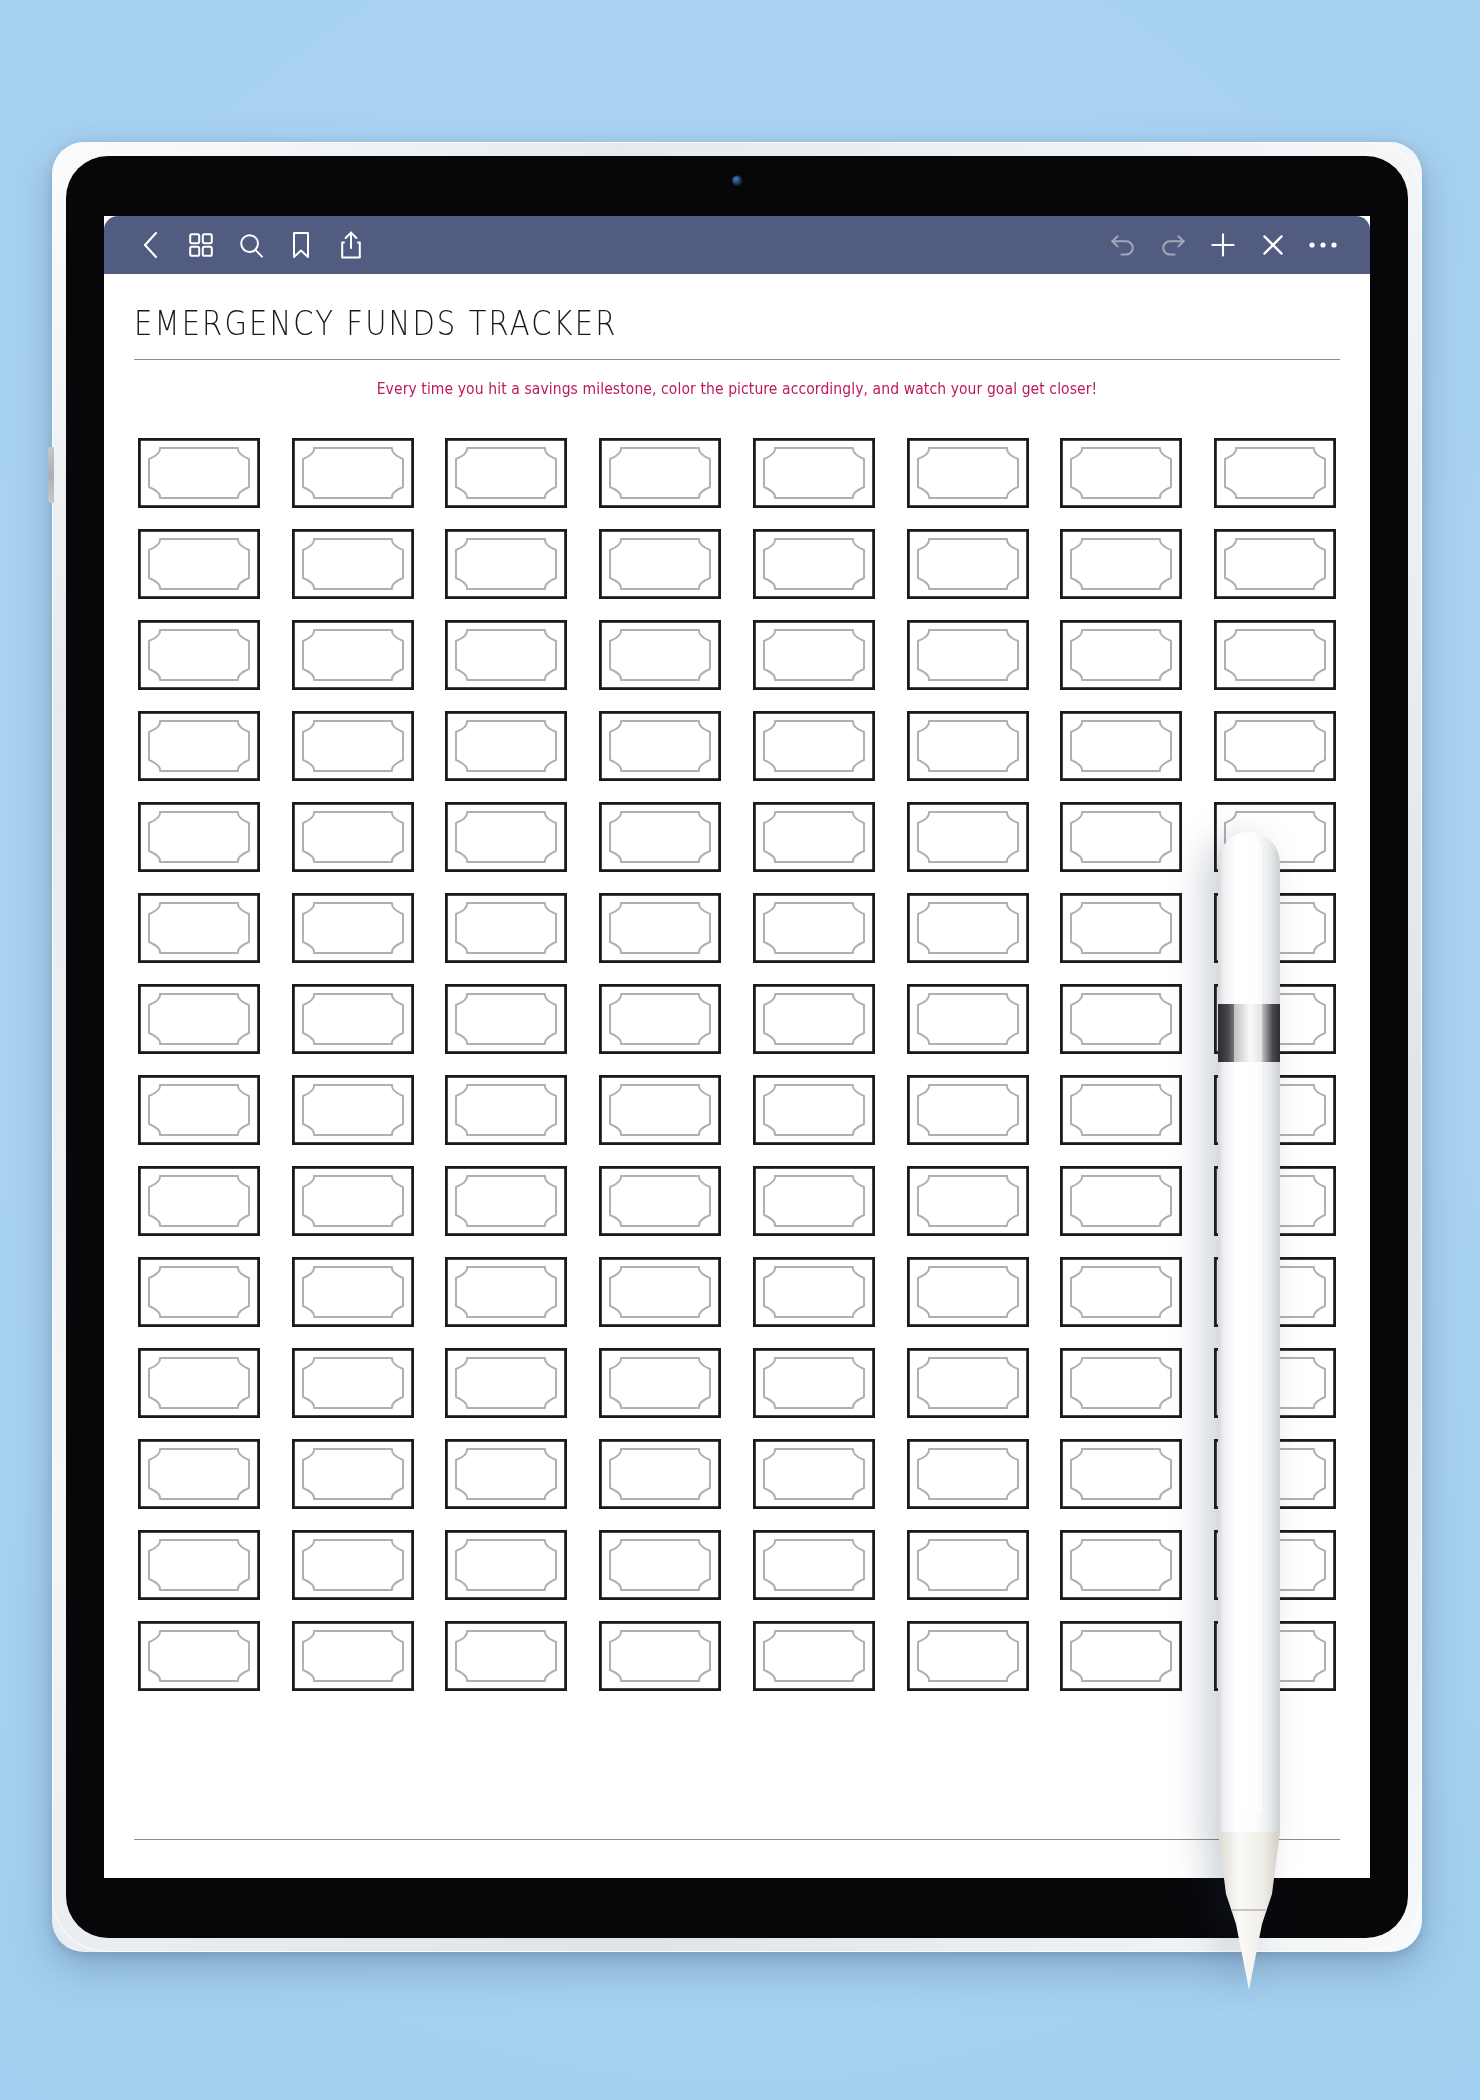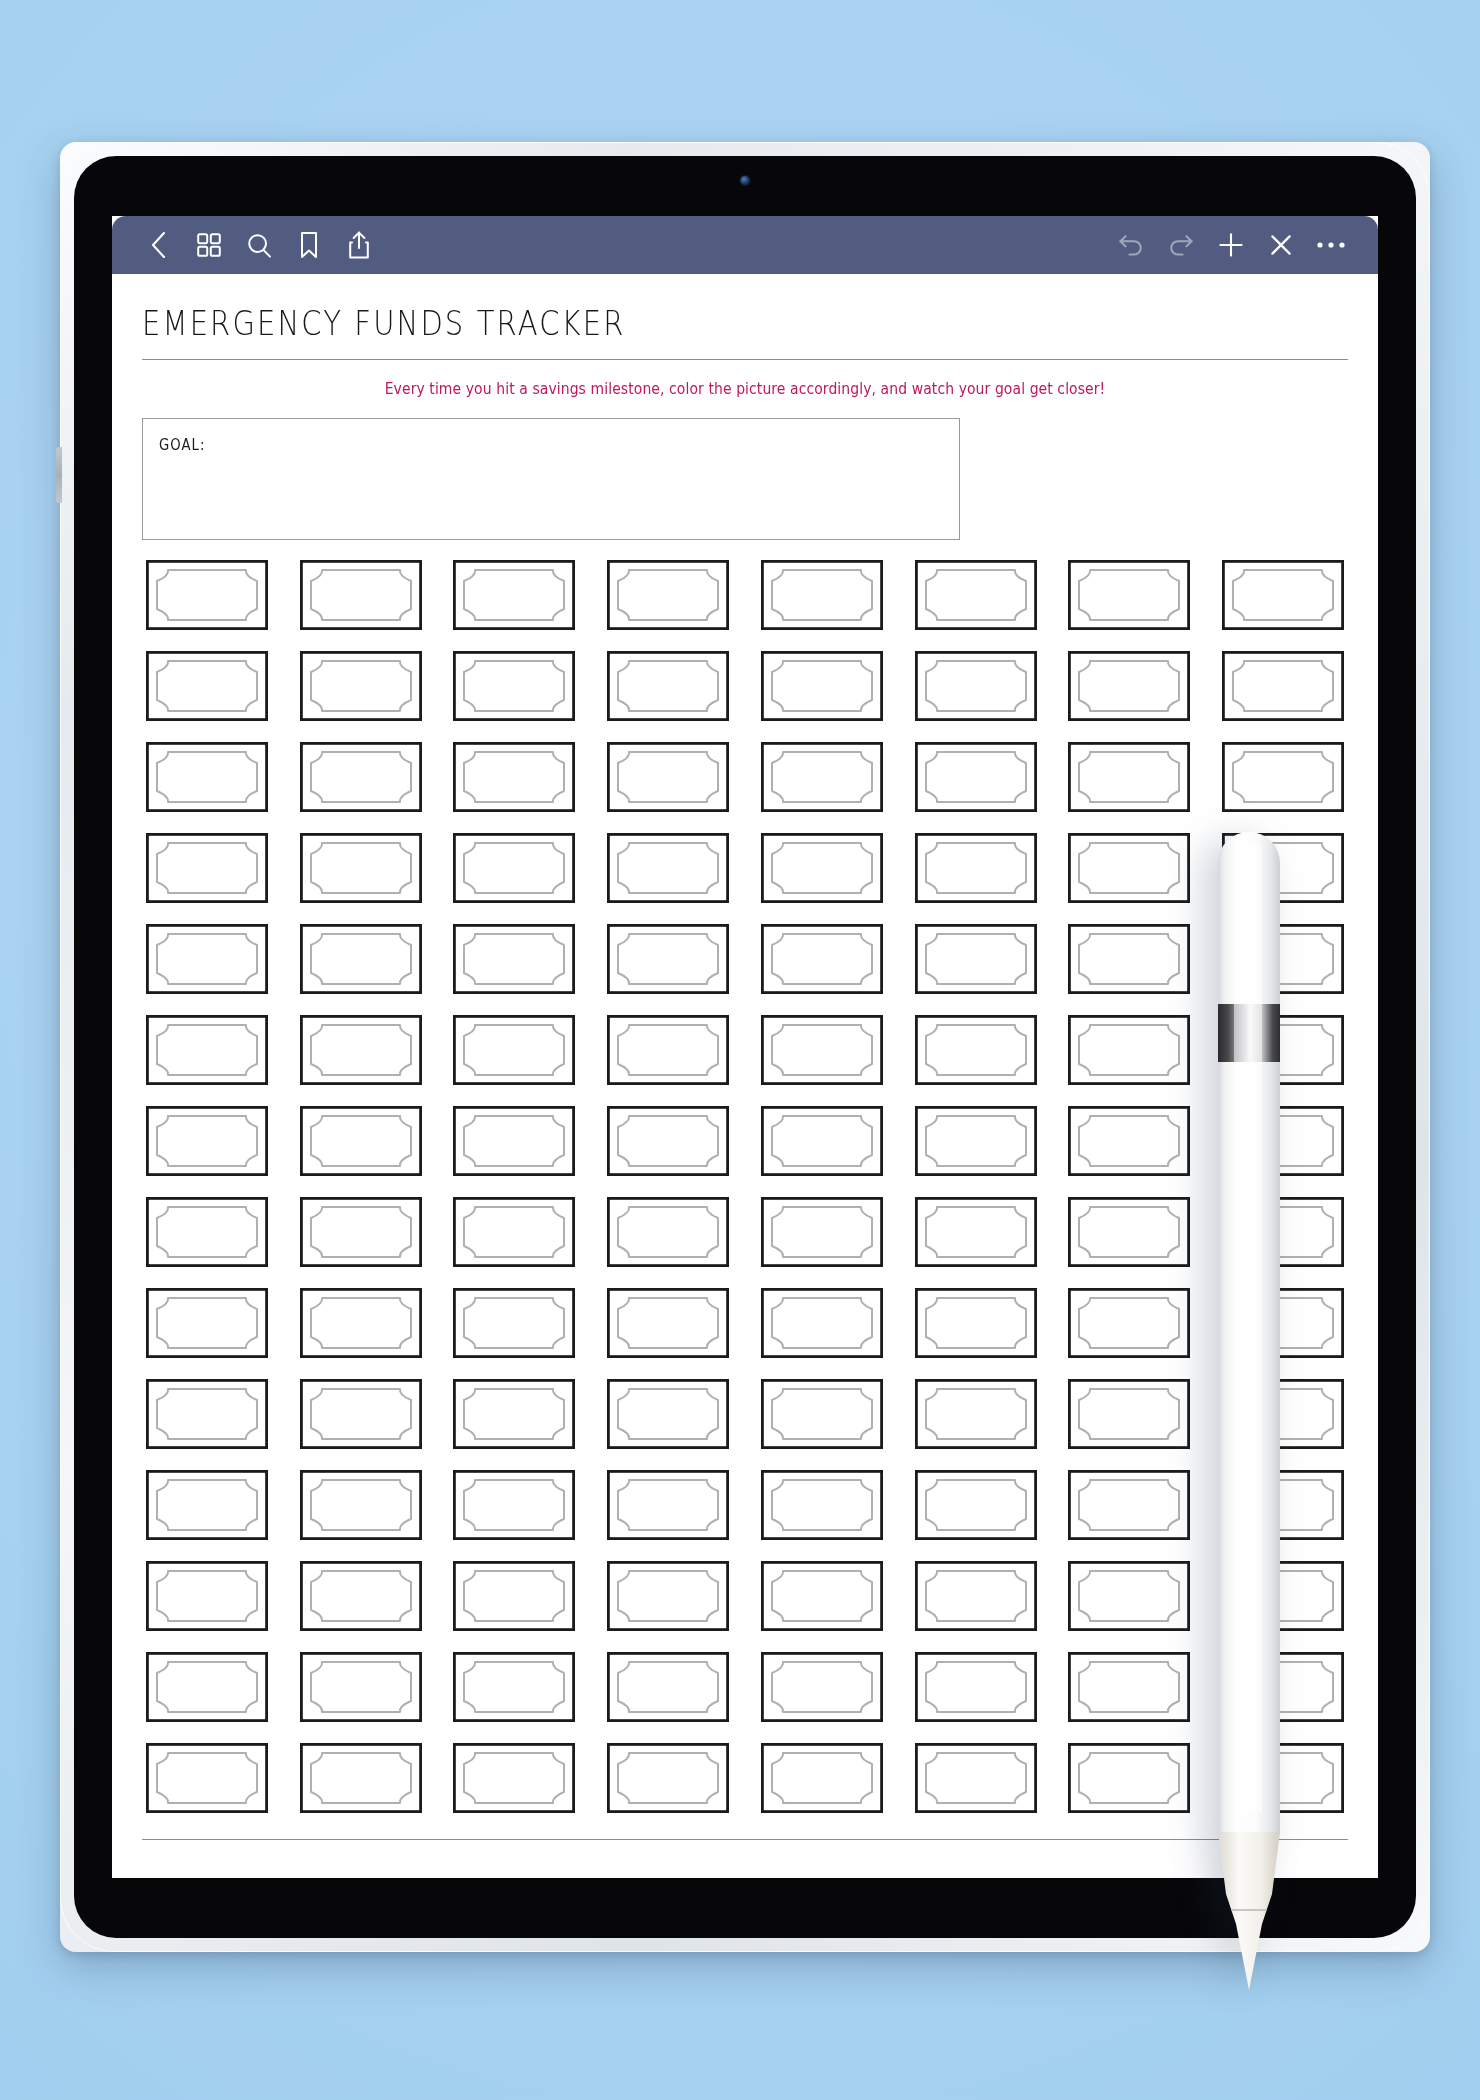--- a/index.html
+++ b/index.html
@@ -19,25 +19,25 @@
   
   #backdrop {
     position: absolute;
     inset: 0;
     background: radial-gradient(ellipse 120% 100% at 50% 40%, #b2d8f4 0%, #a6d1f0 55%, #9dcbee 100%);
   }
 
   
   #tablet {
     position: absolute;
-    left: 60px;
+    left: 52px;
     top: 142px;
     width: 1370px;
     height: 1810px;
-    border-radius: 16px;
+    border-radius: 32px;
     background: linear-gradient(135deg, #fbfcfd 0%, #e6eaee 18%, #f4f6f8 42%, #dfe4e9 75%, #f7f9fa 100%);
     box-shadow: 0 16px 42px rgba(40,60,90,0.28), 0 3px 10px rgba(40,60,90,0.18);
   }
 
   #tablet-edge-highlight {
     position: absolute;
     inset: 0;
     border-radius: 54px;
     border: 1px solid rgba(255,255,255,0.85);
     pointer-events: none;
@@ -318,23 +318,20 @@
 
       <div id="page">
         <div id="page-inner">
 
           <div id="doc-title">EMERGENCY FUNDS TRACKER</div>
           <div id="title-rule"></div>
 
           <div id="doc-subtitle">Every time you hit a savings milestone, color the picture accordingly, and watch your goal get closer!</div>
 
           <div id="boxes-row">
-            <div class="field-box" id="goal-box">
-              <div class="field-label">GOAL:</div>
-            </div>
           </div>
 
           <div id="note-grid">
               <div class="note-cell">
                 <svg width="122" height="70" viewBox="0 0 122 70">
                   <rect x="1.4" y="1.4" width="119.2" height="67.2" fill="#ffffff" stroke="#1a1a1a" stroke-width="2.8"></rect>
                   <path d="M 22 10 L 100 10 Q 99 16.05 111 21 L 111 49 Q 99 53.95 100 60 L 22 60 Q 23 53.95 11 49 L 11 21 Q 23 16.05 22 10 Z" fill="none" stroke="#b0b0b0" stroke-width="2" stroke-linejoin="round"></path>
                 </svg>
               </div>
               <div class="note-cell">

